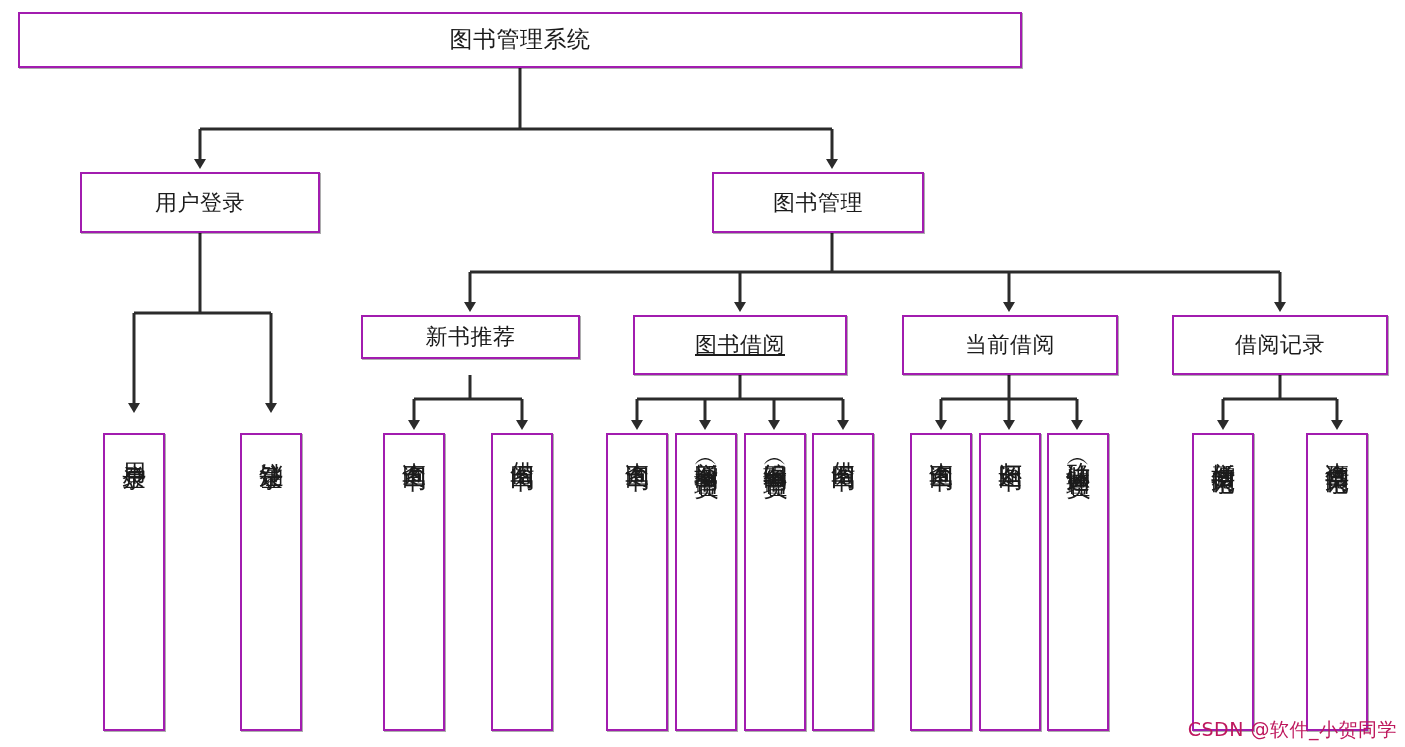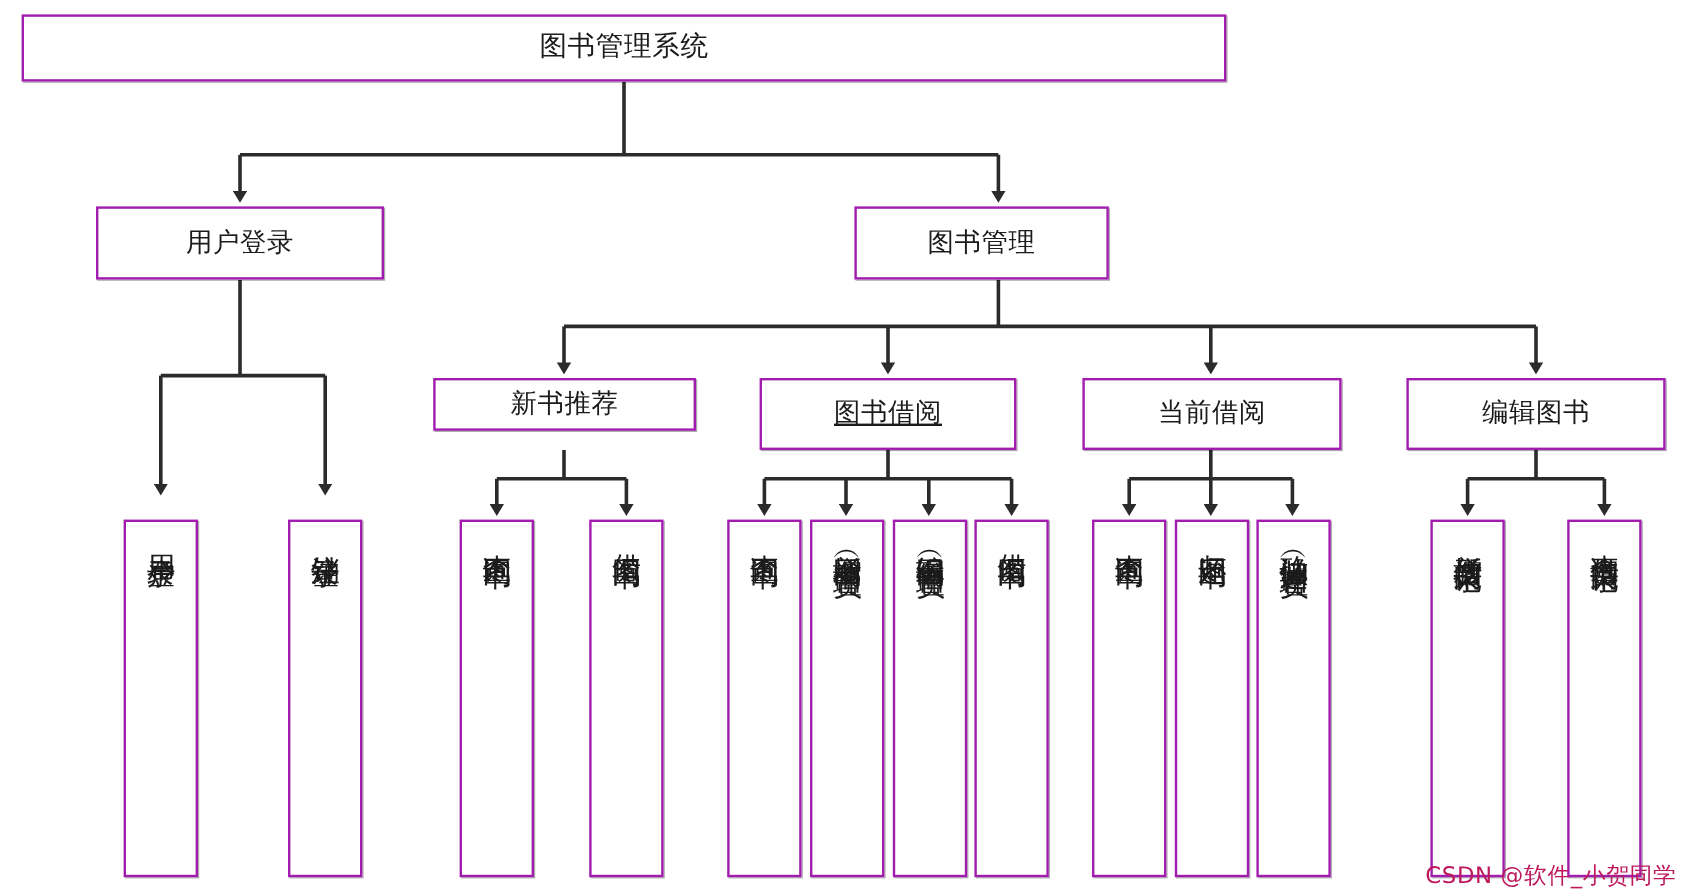--- a/index.html
+++ b/index.html
@@ -154,21 +154,21 @@
 
   <div class="node horiz" style="left:633px; top:315px; width:214px; height:60px;text-decoration:underline;">
     <span class="label">图书借阅</span>
   </div>
 
   <div class="node horiz" style="left:902px; top:315px; width:216px; height:60px;">
     <span class="label">当前借阅</span>
   </div>
 
   <div class="node horiz" style="left:1172px; top:315px; width:216px; height:60px;">
-    <span class="label">编辑图书</span>
+    <span class="label">借阅记录</span>
   </div>
 
   <div class="node vert" style="left:103px; top:433px; width:62px; height:298px;">
     <span class="label">用户登录</span>
   </div>
 
   <div class="node vert" style="left:240px; top:433px; width:62px; height:298px;">
     <span class="label">注销登录</span>
   </div>
 

